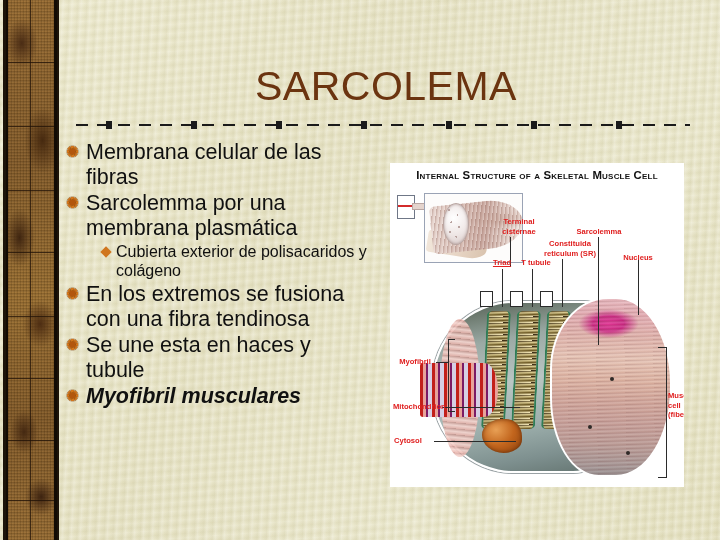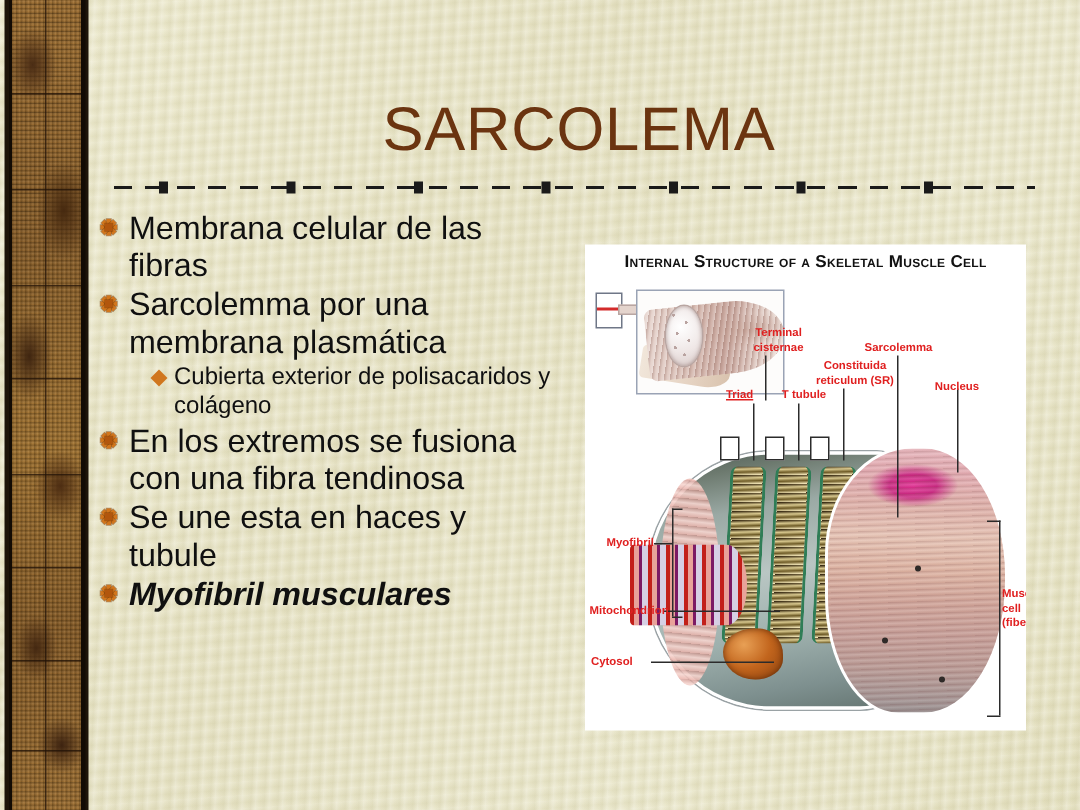--- a/index.html
+++ b/index.html
@@ -562,25 +562,25 @@
     <div class="lbl" style="left:106px; top:54px; width:46px; text-align:center;">Terminal
 cisternae</div>
 
     <div class="lbl" style="left:178px; top:64px; width:62px; text-align:center;">Sarcolemma</div>
 
     <div class="lbl" style="left:150px; top:76px; width:60px; text-align:center;">Constituida
 reticulum (SR)</div>
 
     <div class="lbl" style="left:224px; top:90px; width:48px; text-align:center;">Nucleus</div>
 
-    <div class="lbl" style="left:94px; top:95px; width:36px; text-decoration:underline;">Triad</div>
+    <div class="lbl" style="left:94px; top:95px; width:36px; text-align:center;text-decoration:underline;">Triad</div>
 
     <div class="lbl" style="left:126px; top:95px; width:40px; text-align:center;">T tubule</div>
 
-    <div class="lbl" style="left:4px; top:194px; width:42px; text-align:right;">Myofibril</div>
+    <div class="lbl" style="left:4px; top:194px; width:42px; text-align:center;">Myofibril</div>
 
     <div class="lbl" style="left:3px; top:239px; width:50px; text-align:left;">Mitochondrion</div>
 
     <div class="lbl" style="left:4px; top:273px; width:40px; text-align:left;">Cytosol</div>
 
     <div class="lbl" style="left:258px; top:228px; width:36px; text-align:left;margin-left:20px;">Muscle cell
 (fiber)</div>
 
   </div>
 

